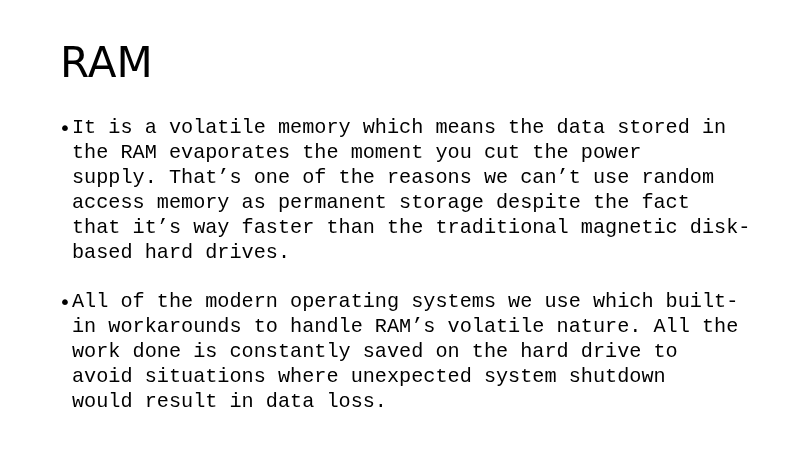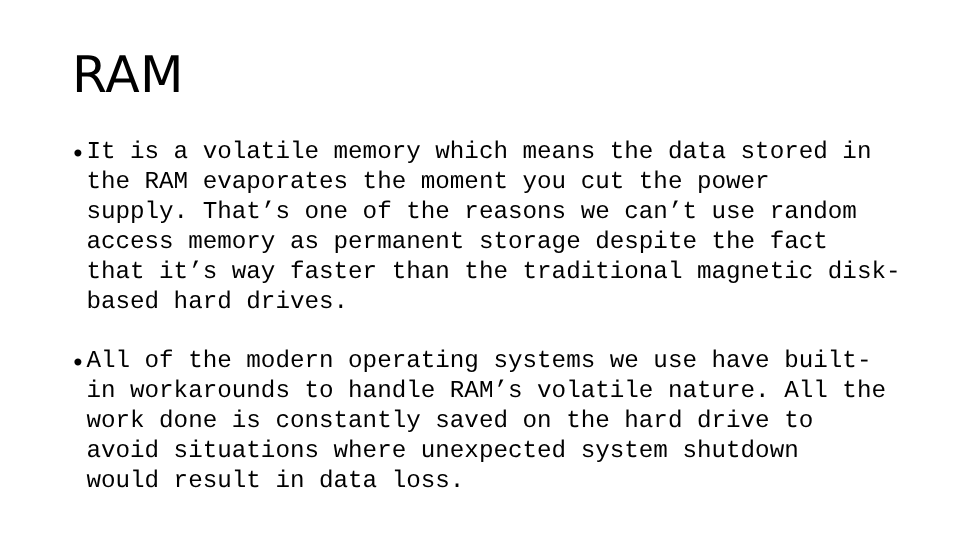--- a/index.html
+++ b/index.html
@@ -90,21 +90,21 @@
         <span class="bullet-text">It is a volatile memory which means the data stored in
 the RAM evaporates the moment you cut the power
 supply. That’s one of the reasons we can’t use random
 access memory as permanent storage despite the fact
 that it’s way faster than the traditional magnetic disk-
 based hard drives.</span>
       </li>
 
       <li class="bullet-item">
         <span class="bullet-marker">•</span>
-        <span class="bullet-text">All of the modern operating systems we use have built-
+        <span class="bullet-text">All of the modern operating systems we use which built-
 in workarounds to handle RAM’s volatile nature. All the
 work done is constantly saved on the hard drive to
 avoid situations where unexpected system shutdown
 would result in data loss.</span>
       </li>
 
     </ul>
   </div>
 
 </div>

